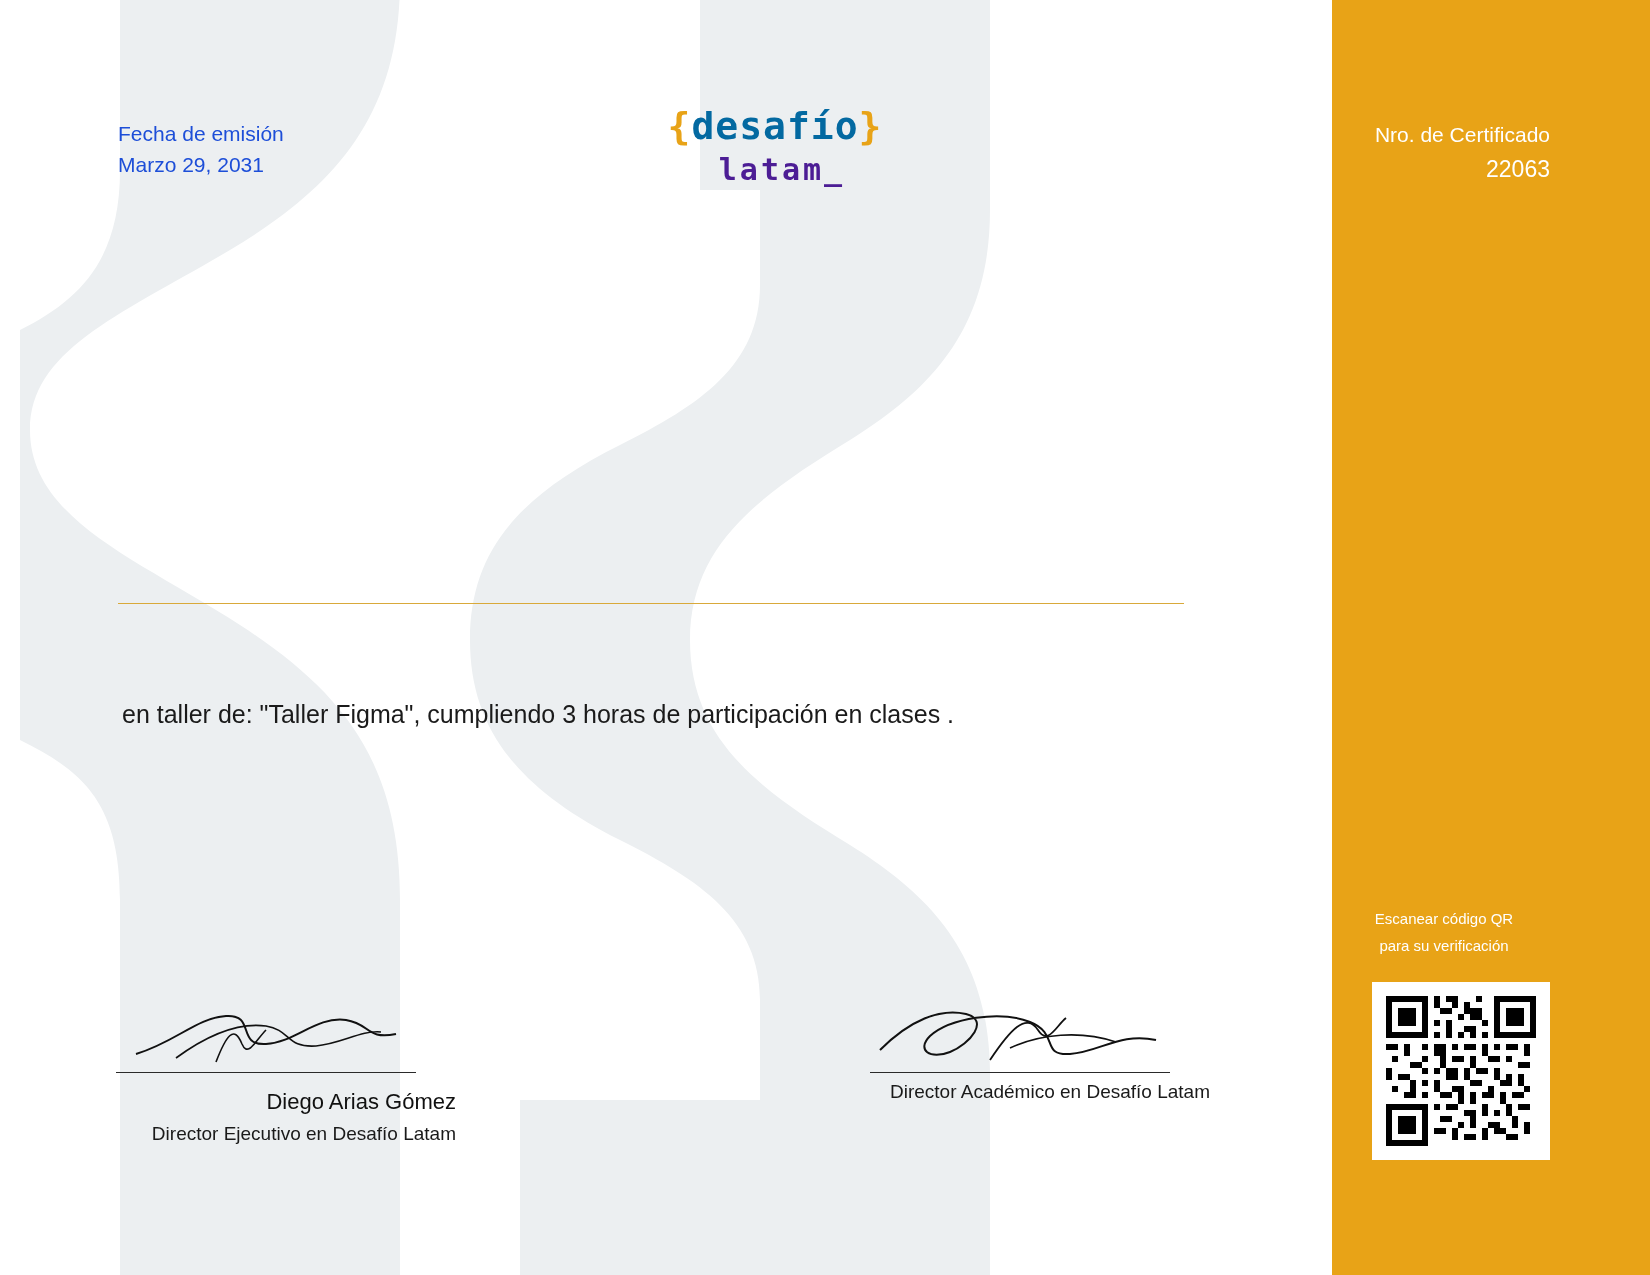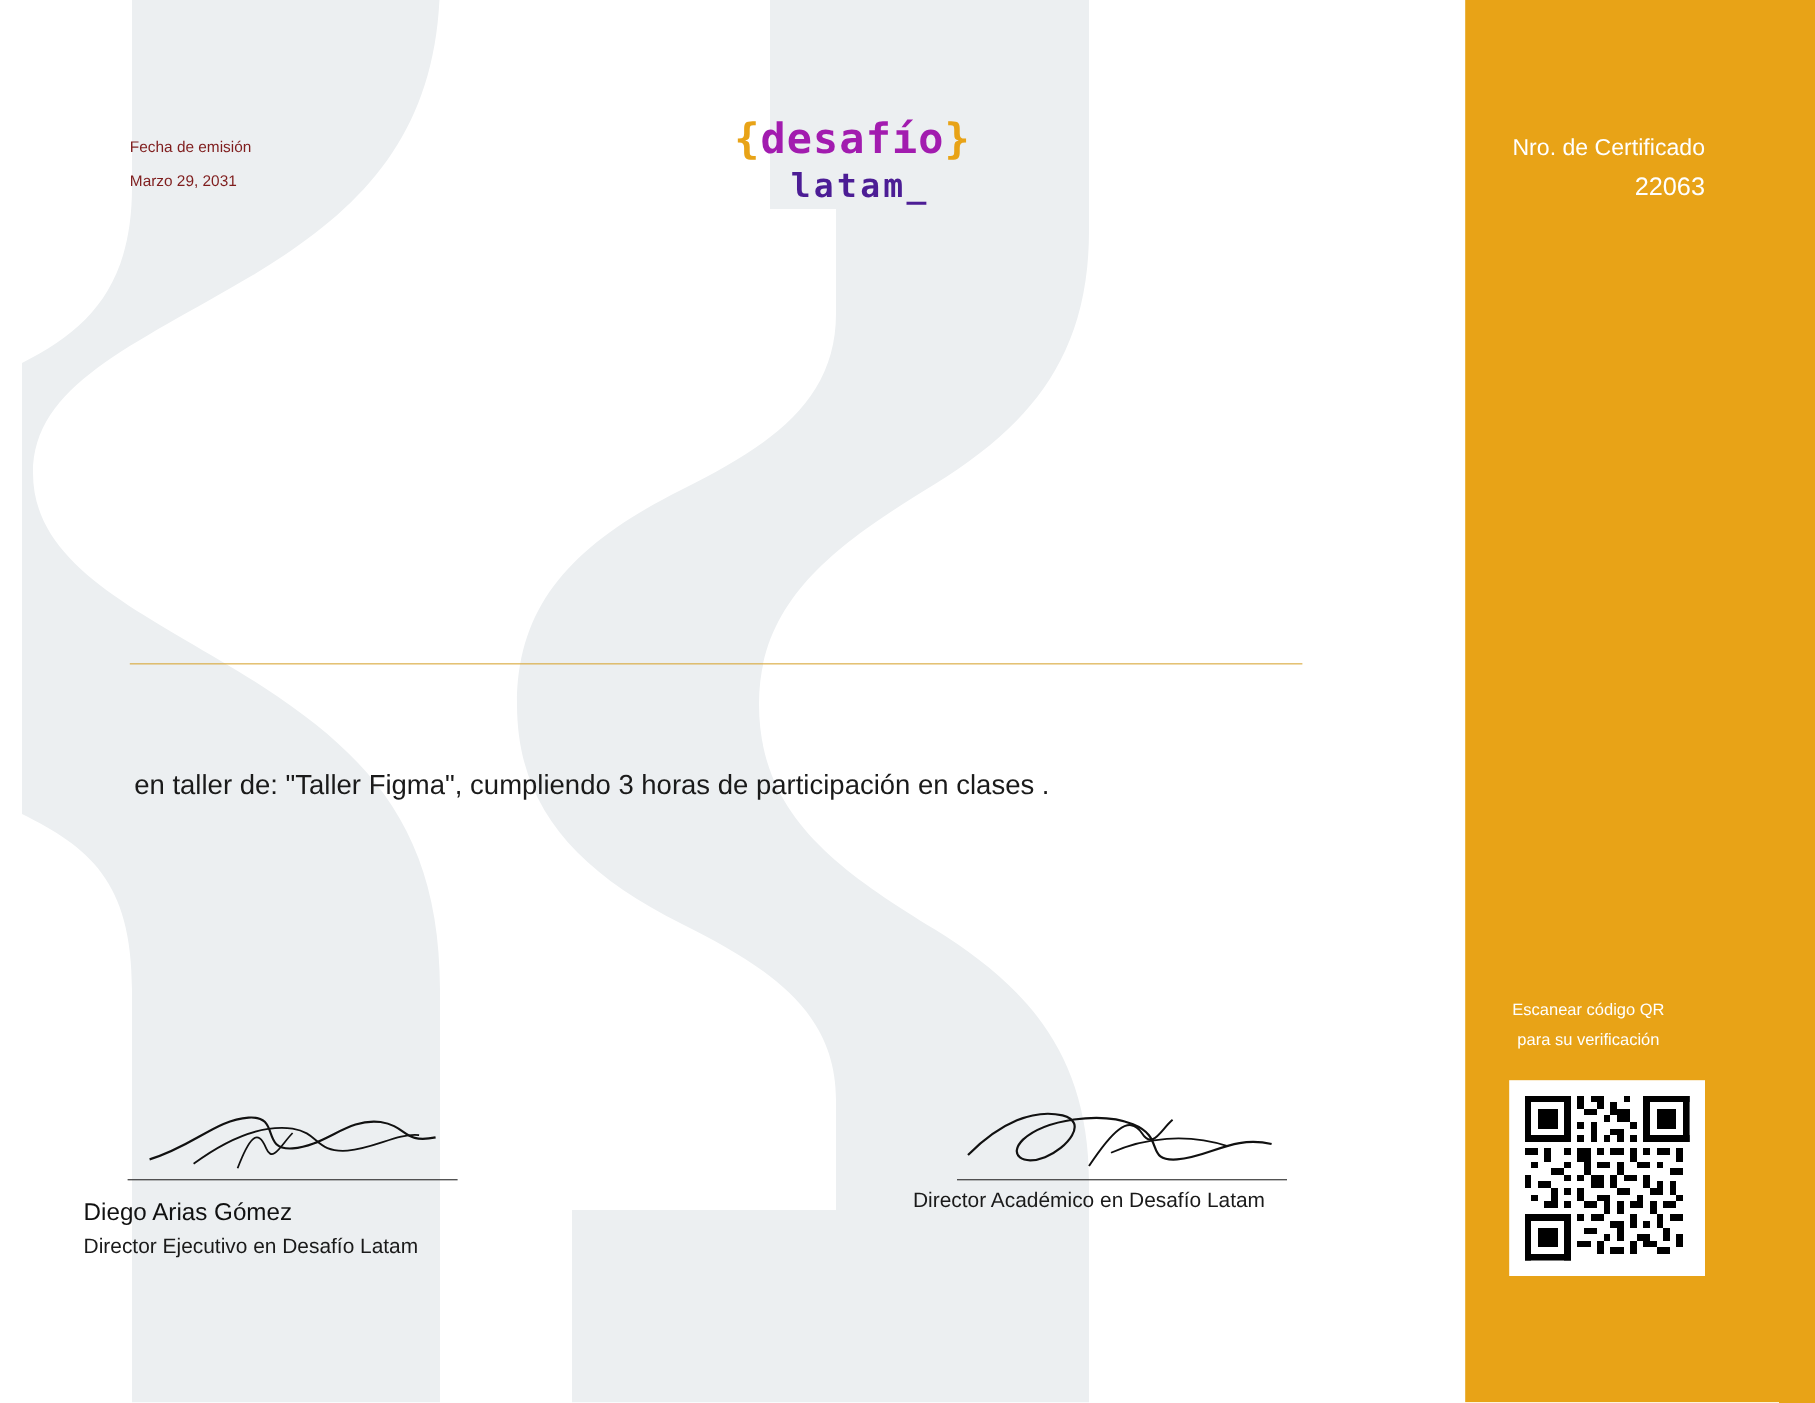--- a/index.html
+++ b/index.html
@@ -38,22 +38,22 @@
     background: #e8a317;
     z-index: 2;
   }
 
   
   .issue-block {
     position: absolute;
     left: 118px;
     top: 118px;
     z-index: 3;
-    color: #7f1d1d;
-    font-size: 14px;
+    color: #1d4ed8;
+    font-size: 21px;
     line-height: 31px;
   }
   .issue-label { font-weight: 400; }
   .issue-date { font-weight: 400; }
 
   .logo {
     position: absolute;
     left: 645px;
     top: 104px;
     z-index: 3;
@@ -61,21 +61,21 @@
     text-align: center;
     font-family: "DejaVu Sans Mono", monospace;
   }
   .logo-line1 {
     font-size: 38px;
     font-weight: 700;
     letter-spacing: 1px;
     white-space: nowrap;
   }
   .logo-brace { color: #e8a317; }
-  .logo-word { color: #a21caf; }
+  .logo-word { color: #0369a1; }
   .logo-line2 {
     font-size: 30px;
     font-weight: 700;
     color: #4c1d95;
     letter-spacing: 3px;
     margin-top: 4px;
     margin-left: 14px;
   }
 
   .cert-no-block {
@@ -125,21 +125,21 @@
     top: 700px;
     z-index: 3;
     font-size: 25px;
     color: #1a1a1a;
   }
 
   
   .sig {
     position: absolute;
     z-index: 3;
-    text-align: left;
+    text-align: right;
     width: 380px;
   }
   .sig-1 { left: 76px; top: 1000px; }
   .sig-2 { left: 830px; top: 1000px; }
   .sig-mark {
     height: 72px;
     position: relative;
   }
   .sig-rule {
     width: 300px;

